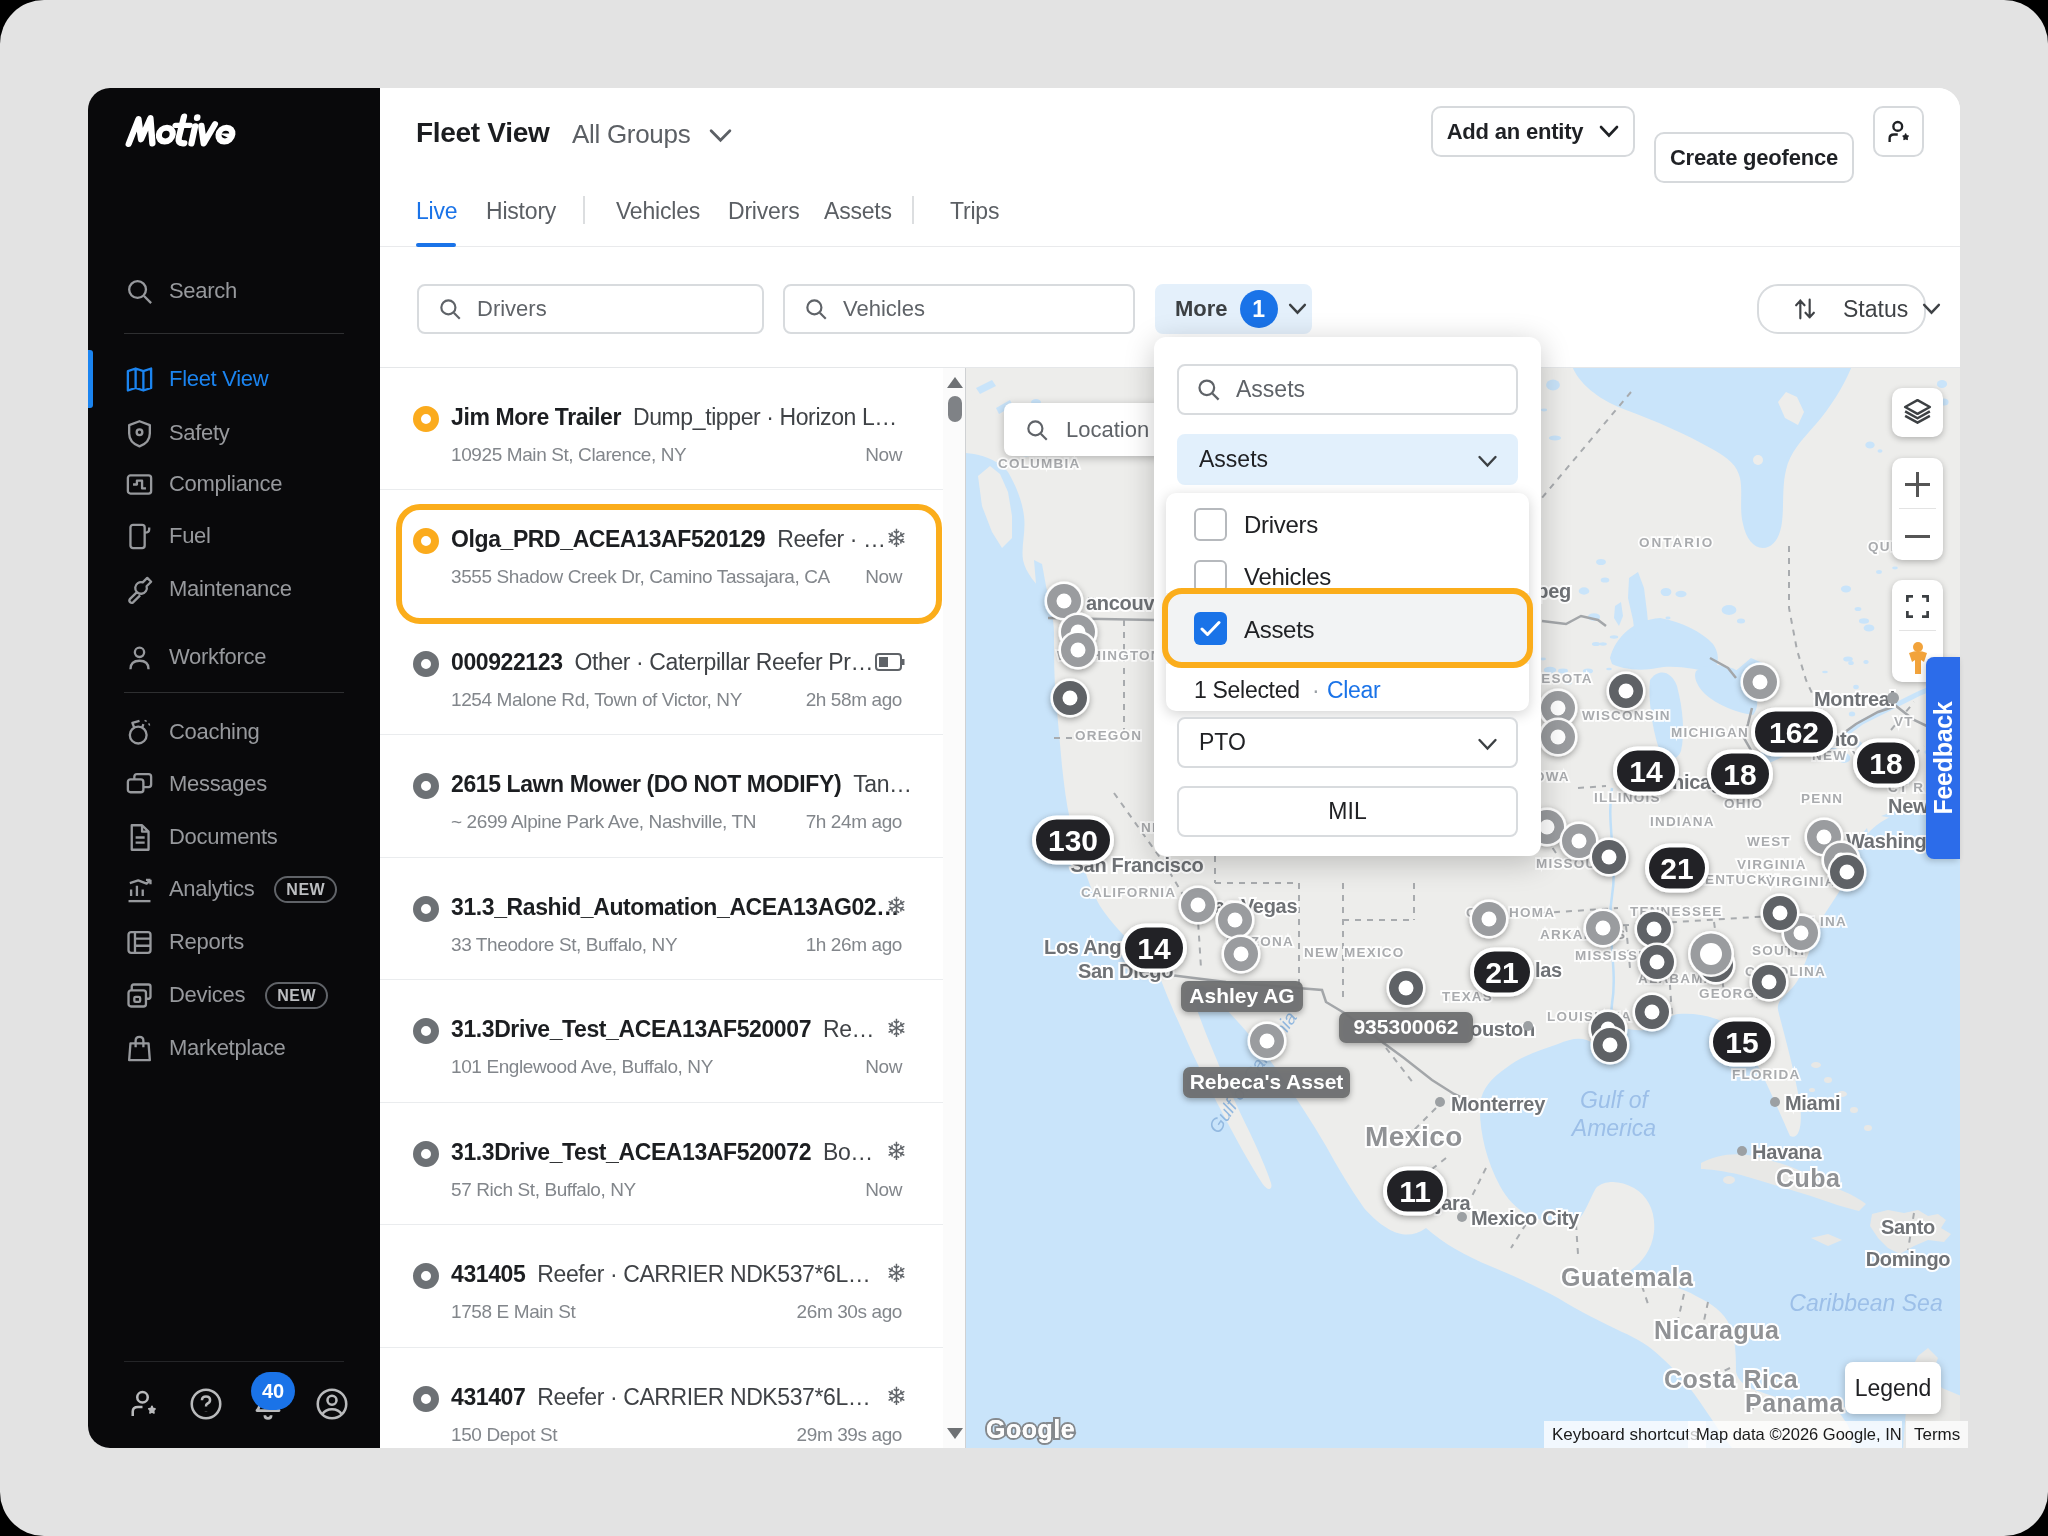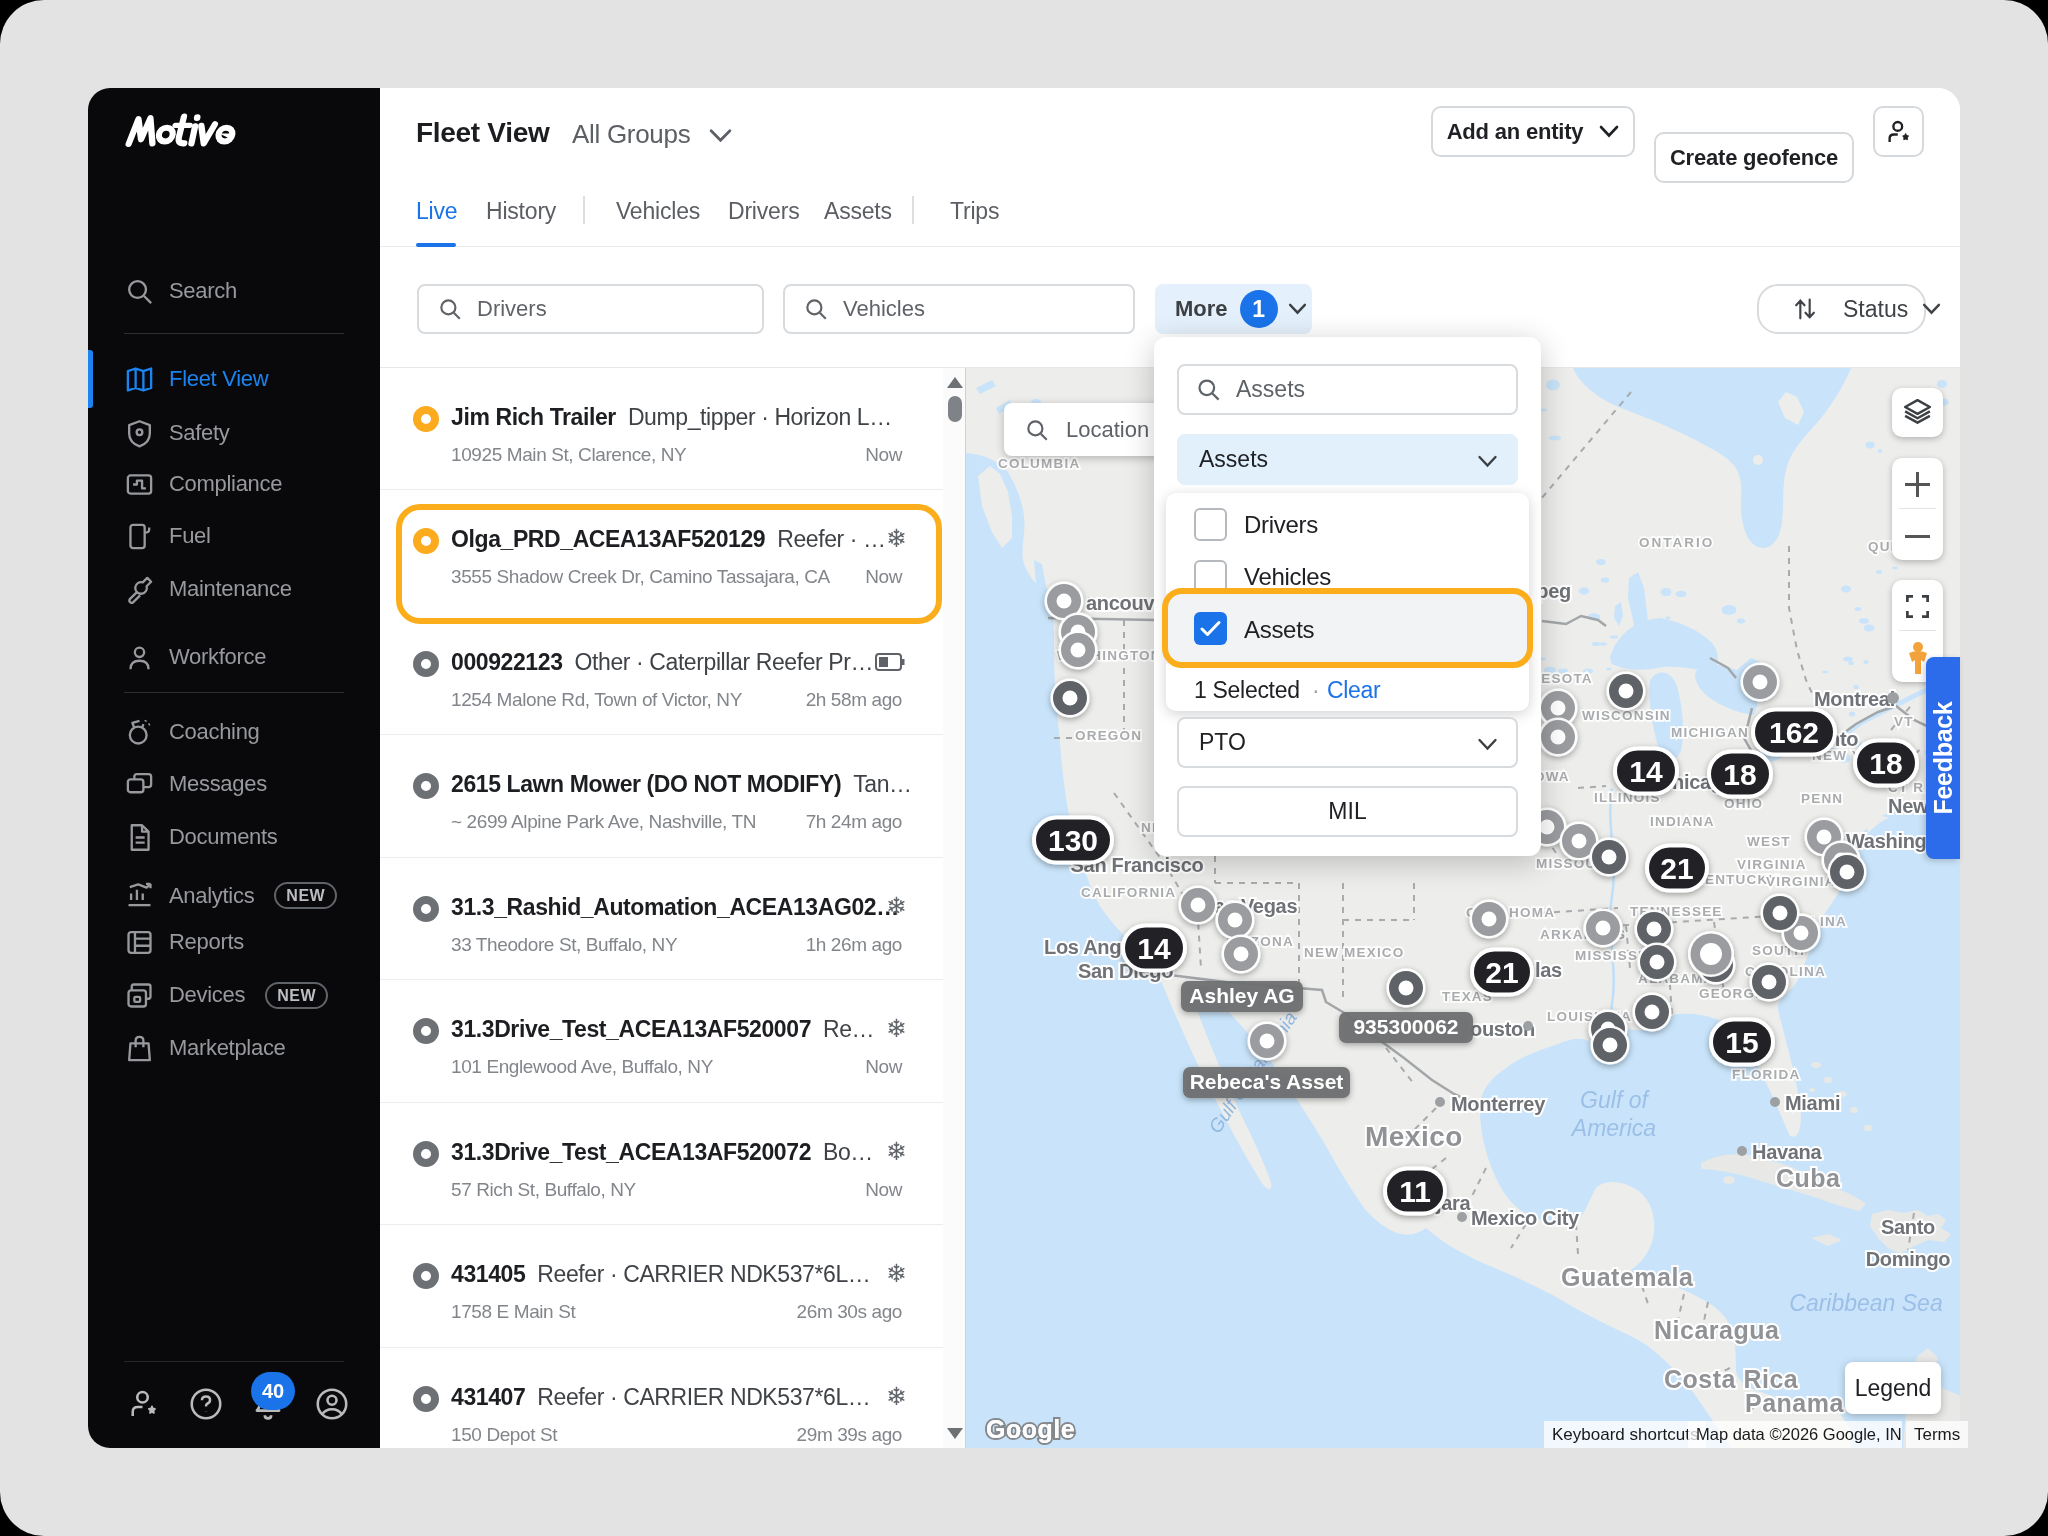--- a/index.html
+++ b/index.html
@@ -140,21 +140,21 @@
       </svg>
     Messages
   </div>
   <div class="side-item" style="top:729px;">
     <svg viewBox="0 0 24 24" fill="none" stroke="#97999d" stroke-width="1.8" stroke-linejoin="round">
         <path d="M6 2.5 L14 2.5 L19 7.5 L19 21.5 L6 21.5 Z M14 2.5 L14 7.5 L19 7.5"></path>
         <path d="M9 12 L16 12 M9 16 L16 16"></path>
       </svg>
     Documents
   </div>
-  <div class="side-item" style="top:781px;align-items:flex-end;">
+  <div class="side-item" style="top:781px;">
     <svg viewBox="0 0 24 24" fill="none" stroke="#97999d" stroke-width="1.8" stroke-linejoin="round">
         <path d="M3.5 21 L20.5 21"></path>
         <path d="M5.5 17 L5.5 12 M10 17 L10 9 M14.5 17 L14.5 12"></path>
         <path d="M4.5 7 L11 5 L17.5 7.5 L20.5 4.5 M20.5 4.5 L17 4.5 M20.5 4.5 L20.5 8"></path>
       </svg>
     Analytics
     <span class="newpill">NEW</span>
   </div>
   <div class="side-item" style="top:834px;">
     <svg viewBox="0 0 24 24" fill="none" stroke="#97999d" stroke-width="1.8" stroke-linejoin="round">
@@ -258,21 +258,21 @@
     <span style="margin-left:10px; font-size:23px;">Status</span>
     <svg style="margin-left:14px;" width="19" height="12" viewBox="0 0 20 13" fill="none" stroke="#3f4246" stroke-width="2.6" stroke-linecap="round">
         <path d="M2 2 L10 10.5 L18 2"></path>
       </svg>
   </div>
 </div>
 
 <div class="list" id="list">
   <div class="row" style="top:0px; height:122px;">
     <div class="ring orange"></div>
-    <div class="r-title"><b>Jim Rich Trailer</b> &nbsp;<span class="r-sub">Dump_tipper · Horizon L…</span></div>
+    <div class="r-title"><b>Jim More Trailer</b> &nbsp;<span class="r-sub">Dump_tipper · Horizon L…</span></div>
     <div class="r-addr">10925 Main St, Clarence, NY</div>
     <div class="r-time">Now</div>
   </div>
   <div class="row" style="top:122px; height:123px; border-bottom:none;">
     <div class="ring orange"></div>
     <div class="r-title"><b>Olga_PRD_ACEA13AF520129</b> &nbsp;<span class="r-sub">Reefer · …</span></div>
     <div class="r-addr">3555 Shadow Creek Dr, Camino Tassajara, CA</div>
     <div class="r-time">Now</div>
     <div class="r-ico">❄</div>
   </div>

